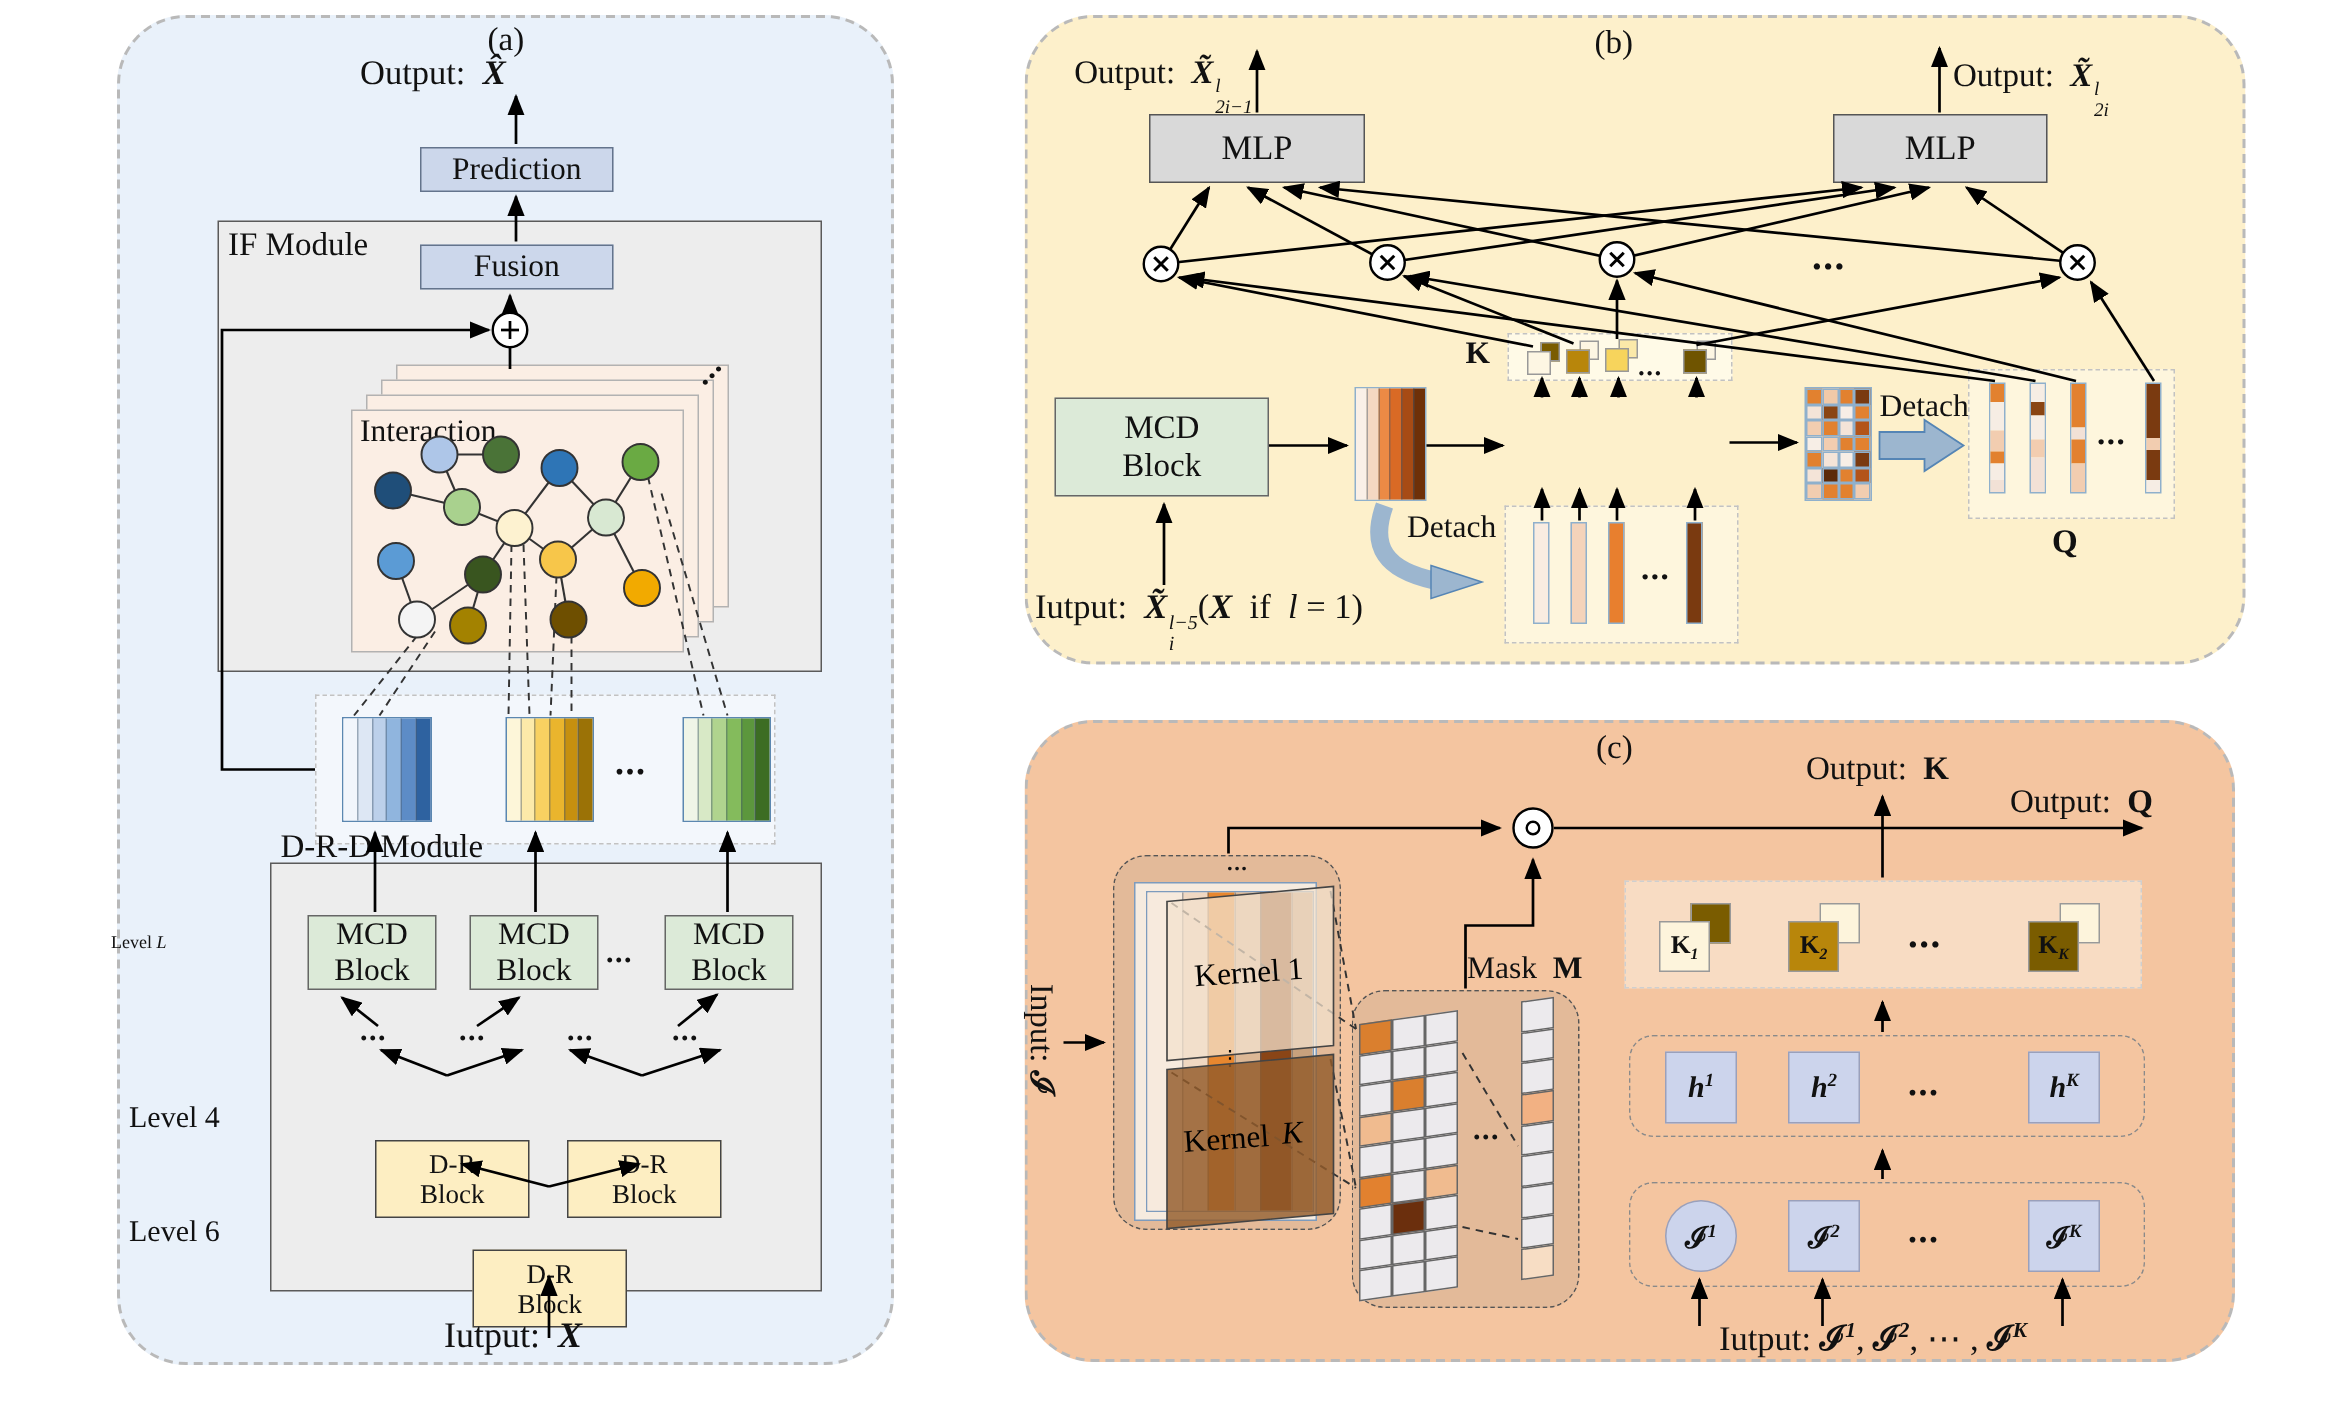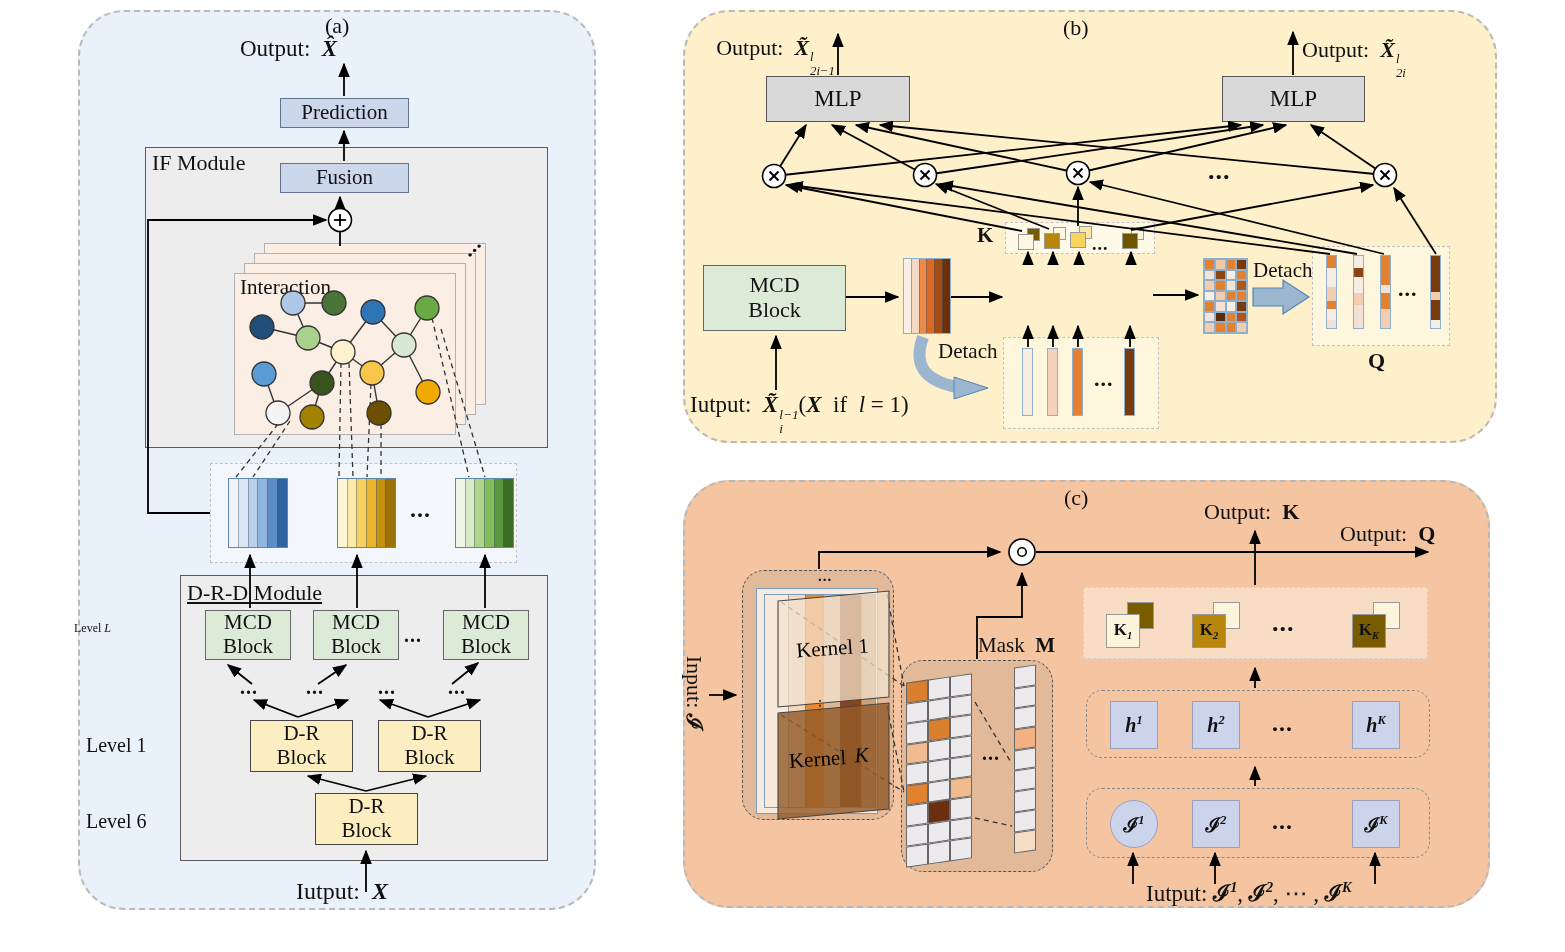--- a/index.html
+++ b/index.html
@@ -8,21 +8,21 @@
   .panel{position:absolute;border:2px dashed #b9b9b9;border-radius:46px;box-sizing:border-box;}
   .pa{left:78px;top:10px;width:518px;height:900px;background:#e9f1fa;}
   .pb{left:683px;top:10px;width:814px;height:433px;background:#fdf0cb;}
   .pc{left:683px;top:480px;width:807px;height:428px;background:#f4c5a0;}
   .lbl{position:absolute;white-space:pre;line-height:1.1;}
   .box{position:absolute;display:flex;flex-direction:column;align-items:center;justify-content:center;
        text-align:center;box-sizing:border-box;line-height:1.12;}
   .graybox{background:#ededed;border:1.6px solid #5a5a5a;}
   .bluebox{background:#ccd7eb;border:1.4px solid #64748c;font-size:21px;}
   .greenbox{background:#dcead8;border:1.4px solid #666;font-size:21px;}
-  .yellowbox{background:#fdeec2;border:1.4px solid #444;font-size:21px;}
+  .yellowbox{background:#fdeec2;border:1.4px solid #444;font-size:18px;margin-top:40px;}
   .mlpbox{background:#d9d9d9;border:1.4px solid #555;font-size:23px;}
   .bggbox{background:#f7cdb2;border:1.5px solid #222;font-size:24px;}
   .card{position:absolute;width:220px;height:160px;background:#fbeee4;border:1px solid #b2b2b2;}
   .vbar{position:absolute;display:flex;border:1.2px solid #5b87b0;box-sizing:border-box;}
   .vbar>div{height:100%;}
   .mvar{font-style:italic;font-weight:bold;}
   .ivar{font-style:italic;}
   .bvar{font-weight:bold;}
   .bivar{font-weight:bold;font-style:italic;}
   .svar{font-weight:bold;}
@@ -99,21 +99,21 @@
       <div style="background: rgb(239, 245, 231); flex: 1 1 0px;"></div>
       <div style="background: rgb(216, 233, 198); flex: 1 1 0px; border-left: 0.6px solid rgba(70, 90, 110, 0.45);"></div>
       <div style="background: rgb(176, 212, 142); flex: 1 1 0px; border-left: 0.6px solid rgba(70, 90, 110, 0.45);"></div>
       <div style="background: rgb(132, 187, 92); flex: 1 1 0px; border-left: 0.6px solid rgba(70, 90, 110, 0.45);"></div>
       <div style="background: rgb(92, 151, 61); flex: 1 1 0px; border-left: 0.6px solid rgba(70, 90, 110, 0.45);"></div>
       <div style="background: rgb(60, 109, 35); flex: 1 1 0px; border-left: 0.6px solid rgba(70, 90, 110, 0.45);"></div>
     </div>
   <div class="dots" style="left:410px;top:496px;font-size:24px;">...</div>
 
   <div class="box graybox" style="left:180px;top:575px;width:368px;height:286px;"></div>
-  <div class="lbl" style="left:187px;top:581px;font-size:22px;text-decoration:underline;">D-R-D Module</div>
+  <div class="lbl" style="left:187px;top:552px;font-size:22px;">D-R-D Module</div>
 
   <div class="box greenbox" style="left:205px;top:610px;width:86px;height:50px;">
     <div>MCD</div>
       <div>Block</div>
   </div>
   <div class="box greenbox" style="left:313px;top:610px;width:86px;height:50px;">
     <div>MCD</div>
       <div>Block</div>
   </div>
   <div class="box greenbox" style="left:443px;top:610px;width:86px;height:50px;">
@@ -134,21 +134,21 @@
   <div class="box yellowbox" style="left:378px;top:720px;width:103px;height:52px;">
     <div>D-R</div>
       <div>Block</div>
   </div>
   <div class="box yellowbox" style="left:315px;top:793px;width:103px;height:52px;">
     <div>D-R</div>
       <div>Block</div>
   </div>
 
   <div class="lbl" style="left:74px;top:622px;font-size:12px;"><span>Level </span><span class="ivar">L</span></div>
-  <div class="lbl" style="left:86px;top:734px;font-size:20px;"><span>Level 1</span></div>
+  <div class="lbl" style="left:86px;top:734px;font-size:20px;"><span>Level 4</span></div>
   <div class="lbl" style="left:86px;top:810px;font-size:20px;"><span>Level 6</span></div>
 
   <div class="lbl" style="left:296px;top:878px;font-size:24px;"><span>Iutput:  </span><span class="mvar">X</span></div>
 
   <div class="panel pb"></div>
   <div class="lbl" style="left:1063px;top:16px;font-size:22px;">(b)</div>
 
   <div class="lbl" style="left:683px;top:36px;width:152px;text-align:right;font-size:22px;"><span>Output:  </span><span class="mvar">X̃<span class="ss"><span>l</span><span>2i−1</span></span></span></div>
   <div class="lbl" style="left:1302px;top:38px;font-size:22px;"><span>Output:  </span><span class="mvar">X̃<span class="ss"><span>l</span><span>2i</span></span></span></div>
 
@@ -262,21 +262,21 @@
 
   <div class="lbl" style="left:938px;top:340px;font-size:21px;">Detach</div>
 
   <div class="dashedbox" style="left:1003px;top:337px;width:156px;height:92px;background:rgba(255,252,240,0.5);"></div>
   <div class="tbar" style="left: 1022px; background: rgb(249, 236, 225);"></div>
   <div class="tbar" style="left: 1047px; background: rgb(244, 211, 186);"></div>
   <div class="tbar" style="left: 1072px; background: rgb(232, 127, 46);"></div>
   <div class="dots" style="left:1094px;top:366px;font-size:22px;">...</div>
   <div class="tbar" style="left: 1124px; background: rgb(122, 58, 16);"></div>
 
-  <div class="lbl" style="left:690px;top:392px;font-size:23px;"><span>Iutput:  </span><span class="mvar">X̃<span class="ss"><span>l−1</span><span>i</span></span></span><span>(</span><span class="mvar">X</span><span>  if  </span><span class="ivar">l</span><span> = 1)</span></div>
+  <div class="lbl" style="left:690px;top:392px;font-size:23px;"><span>Iutput:  </span><span class="mvar">X̃<span class="ss"><span>l−5</span><span>i</span></span></span><span>(</span><span class="mvar">X</span><span>  if  </span><span class="ivar">l</span><span> = 1)</span></div>
 
   <div class="panel pc"></div>
   <div class="lbl" style="left:1064px;top:486px;font-size:22px;">(c)</div>
 
   <div class="vlabel"><span>Input: </span><span class="svar">ℐ</span></div>
 
   <div class="dashedbox" style="left:742px;top:570px;width:152px;height:250px;border-radius:22px;border-color:#555;background:#e3ba99;"></div>
   <div style="position:absolute;left:756px;top:588px;width:122px;height:226px;background:#f6ebdf;border:1.3px solid #7d9bbd;box-sizing:border-box;"></div>
   <div class="vbar" style="left:764px;top:594px;width:112px;height:214px;border-color:#7d9bbd;">
       <div style="background: rgb(247, 234, 221); flex: 1.4 1 0px;"></div>

